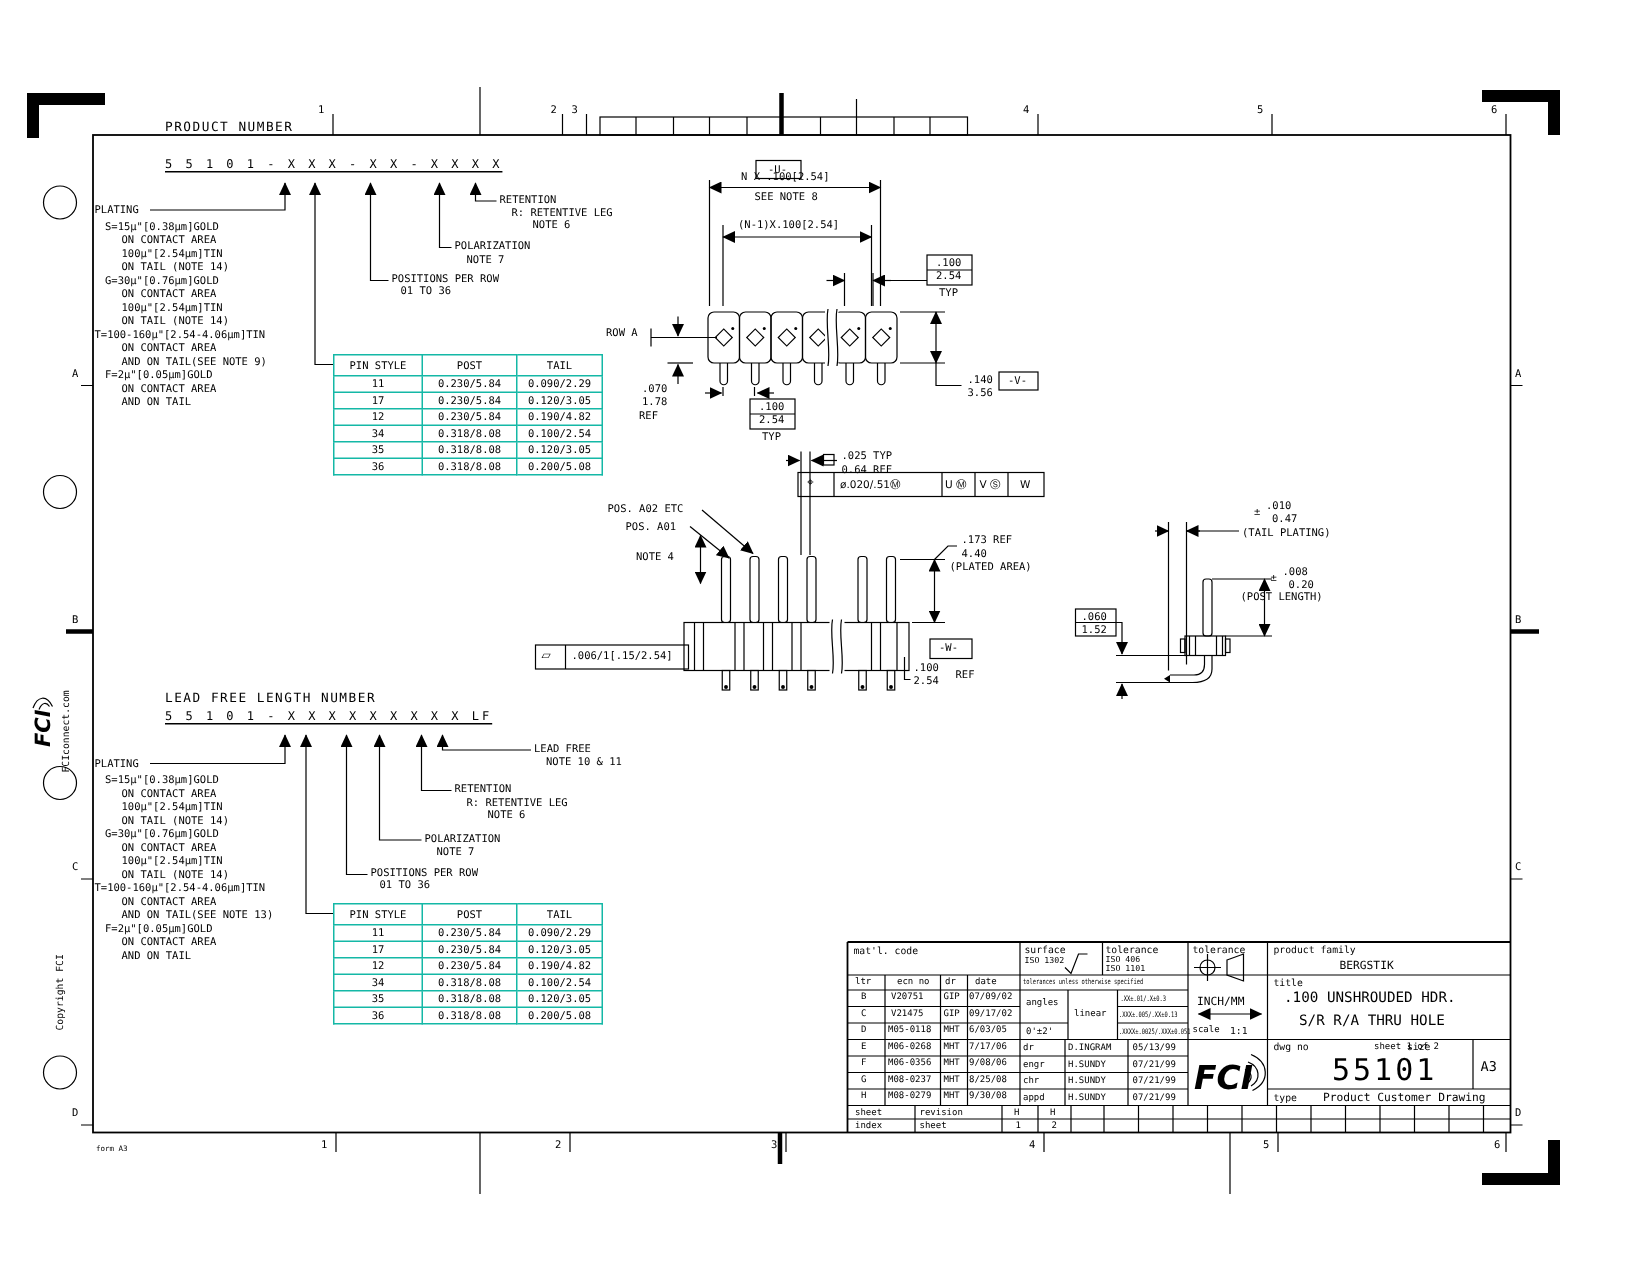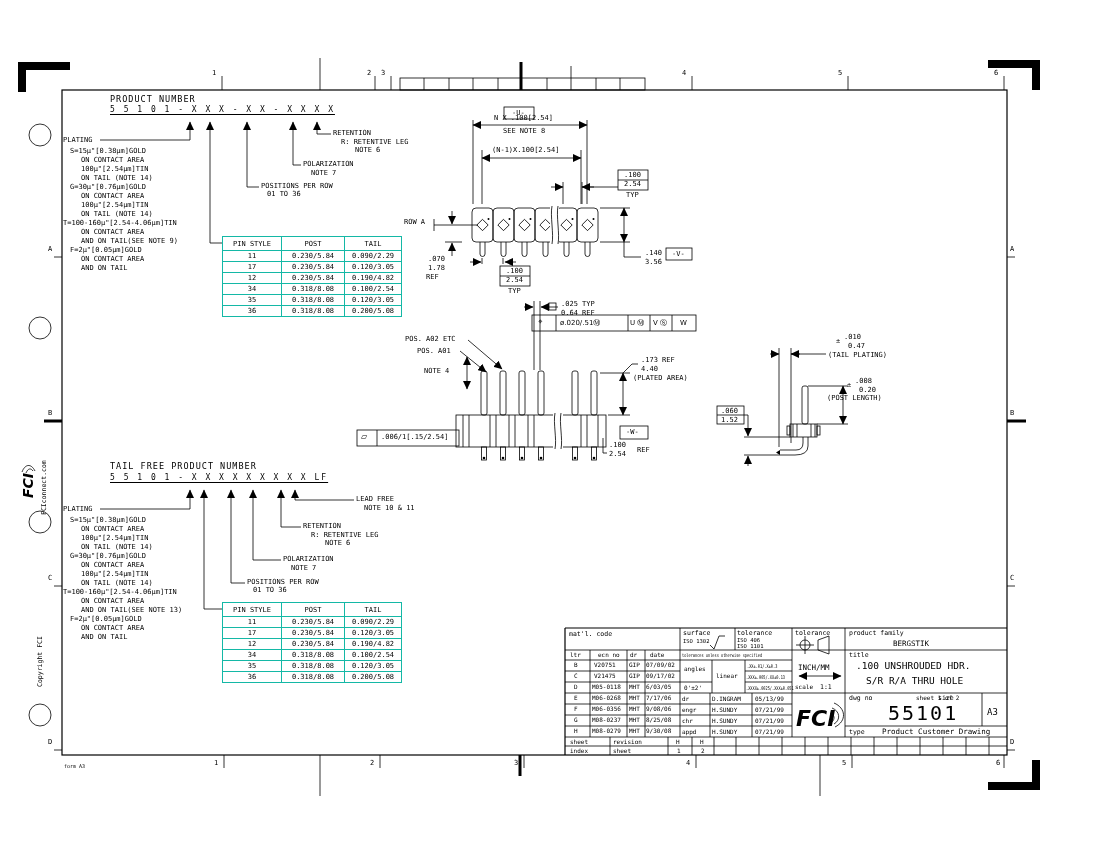--- a/index.html
+++ b/index.html
@@ -271,21 +271,21 @@
 <div class="t" style="left:48px;top:246px">A</div>
 <div class="t" style="left:48px;top:410px">B</div>
 <div class="t" style="left:48px;top:575px">C</div>
 <div class="t" style="left:48px;top:739px">D</div>
 <div class="t" style="left:1010px;top:246px">A</div>
 <div class="t" style="left:1010px;top:410px">B</div>
 <div class="t" style="left:1010px;top:575px">C</div>
 <div class="t" style="left:1010px;top:739px">D</div>
 <div class="t s5" style="left:64px;top:764px">form A3</div>
 
-<div class="t s85 ls1" style="left:110px;top:95px">PRODUCT NUMBER</div>
+<div class="t s85 ls1" style="left:110px;top:81px">PRODUCT NUMBER</div>
 <div class="t s8 ls2 u" style="left:110px;top:106px">5 5 1 0 1 - X X X - X X - X X X X</div>
 <div class="t" style="left:333px;top:130px">RETENTION</div>
 <div class="t" style="left:341px;top:139px">R: RETENTIVE LEG</div>
 <div class="t" style="left:355px;top:147px">NOTE 6</div>
 <div class="t" style="left:303px;top:161px">POLARIZATION</div>
 <div class="t" style="left:311px;top:170px">NOTE 7</div>
 <div class="t" style="left:261px;top:183px">POSITIONS PER ROW</div>
 <div class="t" style="left:267px;top:191px">01 TO 36</div>
 <div class="t" style="left:63px;top:137px">PLATING</div>
 <div class="t" style="left:70px;top:148px">S=15µ"[0.38µm]GOLD</div>
@@ -385,21 +385,21 @@
 <div class="t" style="left:844px;top:334px">.010</div>
 <div class="t" style="left:848px;top:343px">0.47</div>
 <div class="t" style="left:828px;top:352px">(TAIL PLATING)</div>
 <div class="t" style="left:847px;top:382px">±</div>
 <div class="t" style="left:855px;top:378px">.008</div>
 <div class="t" style="left:859px;top:387px">0.20</div>
 <div class="t" style="left:827px;top:395px">(POST LENGTH)</div>
 <div class="t" style="left:721px;top:408px">.060</div>
 <div class="t" style="left:721px;top:417px">1.52</div>
 
-<div class="t s85 ls1" style="left:110px;top:462px">TAIL FREE PRODUCT NUMBER</div>
+<div class="t s85 ls1" style="left:110px;top:462px">LEAD FREE LENGTH NUMBER</div>
 <div class="t s8 ls2 u" style="left:110px;top:474px">5 5 1 0 1 - X X X X X X X X X LF</div>
 <div class="t" style="left:356px;top:496px">LEAD FREE</div>
 <div class="t" style="left:364px;top:505px">NOTE 10 &amp; 11</div>
 <div class="t" style="left:303px;top:523px">RETENTION</div>
 <div class="t" style="left:311px;top:532px">R: RETENTIVE LEG</div>
 <div class="t" style="left:325px;top:540px">NOTE 6</div>
 <div class="t" style="left:283px;top:556px">POLARIZATION</div>
 <div class="t" style="left:291px;top:565px">NOTE 7</div>
 <div class="t" style="left:247px;top:579px">POSITIONS PER ROW</div>
 <div class="t" style="left:253px;top:587px">01 TO 36</div>

